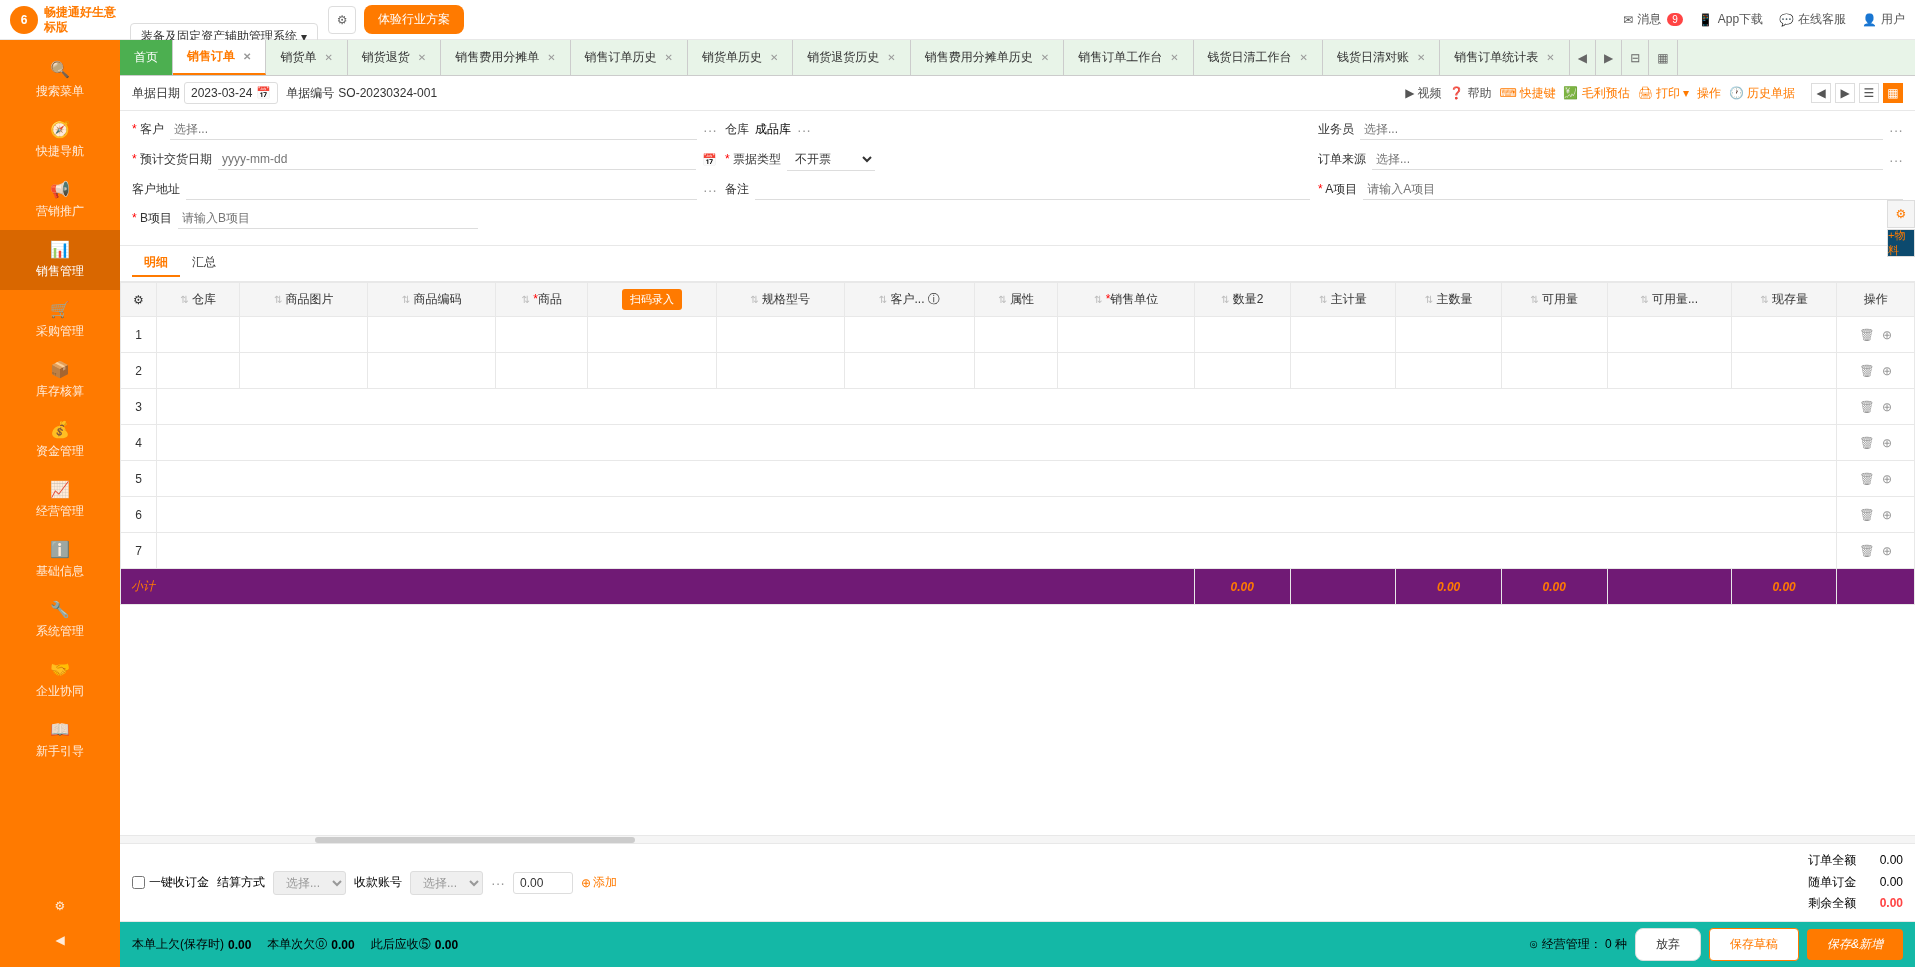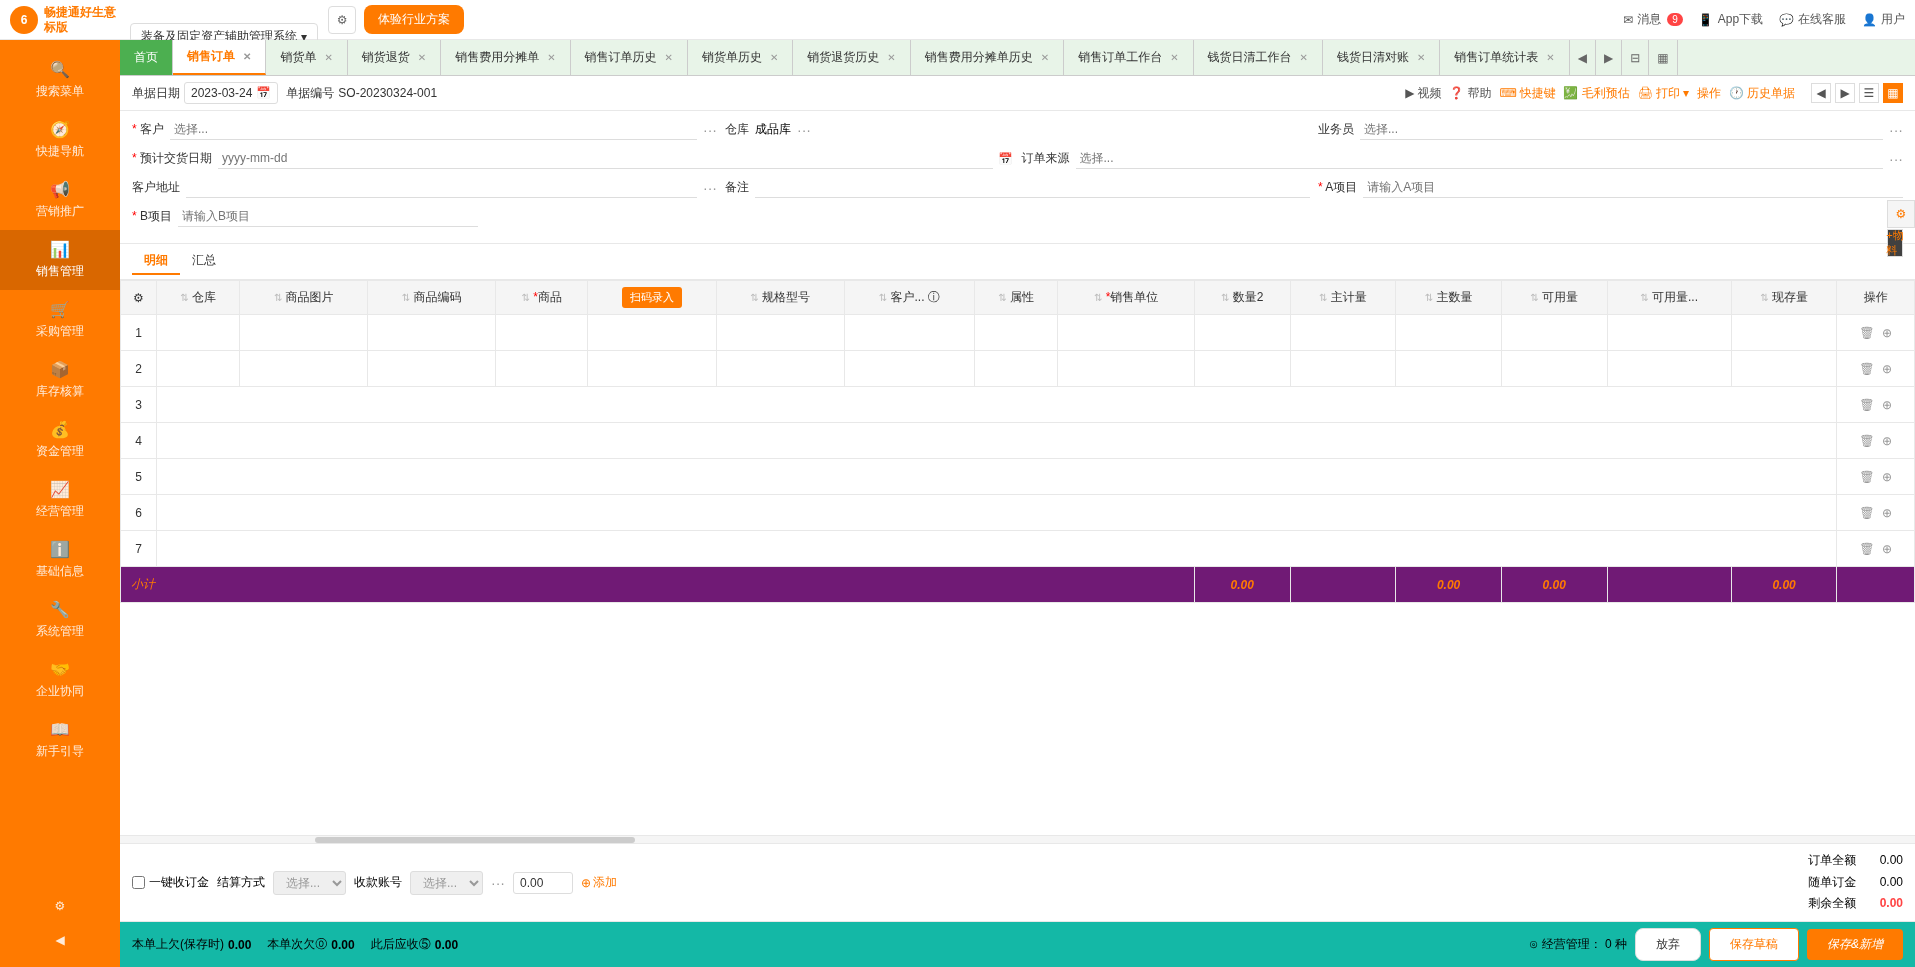--- a/index.html
+++ b/index.html
@@ -305,21 +305,21 @@
             <div style="width:20px;height:20px; border:1px solid #ddd; display:flex;align-items:center;justify-content:center; cursor:pointer;">◀</div>
             <div style="width:20px;height:20px; border:1px solid #ddd; display:flex;align-items:center;justify-content:center; cursor:pointer;">▶</div>
             <div style="width:20px;height:20px; border:1px solid #ddd; display:flex;align-items:center;justify-content:center; cursor:pointer;">☰</div>
             <div style="width:20px;height:20px; background:#ff7a00; color:white; display:flex;align-items:center;justify-content:center; cursor:pointer;">▦</div>
           </div>
         </div>
       </div>
 
       <div style="position:absolute; right:0; top:200px; display:flex; flex-direction:column; gap:1px; z-index:50;">
         <div style="width:28px; background:#f5f5f5; border:1px solid #ddd; display:flex;align-items:center;justify-content:center; height:28px; cursor:pointer; color:#ff7a00;">⚙</div>
-        <div style="width:16px; background:#404040; border:1px solid #ddd; display:flex;align-items:center;justify-content:center; height:28px; cursor:pointer; color:#ff7a00; font-size:11px;">+物料</div>
+        <div style="width:28px; background:#0c4a6e; border:1px solid #ddd; display:flex;align-items:center;justify-content:center; height:28px; cursor:pointer; color:#ff7a00; font-size:11px;">+物料</div>
       </div>
 
       <div class="form-area">
 
         <div class="form-row">
           <div class="form-field">
             <span class="form-field-label required">客户</span>
             <input class="form-input" placeholder="选择..." style="">
             <span class="form-dots">···</span>
           </div>
@@ -333,20 +333,28 @@
             <input class="form-input" placeholder="选择..." style="">
             <span class="form-dots">···</span>
           </div>
         </div>
 
         <div class="form-row">
           <div class="form-field">
             <span class="form-field-label required">预计交货日期</span>
             <input class="form-input" placeholder="yyyy-mm-dd" style="">
             <span>📅</span>
+          </div>
+          <div class="form-field">
+            <span class="form-field-label required">票据类型</span>
+            <select class="form-select">
+              <option>不开票</option>
+              <option>增值税普票</option>
+              <option>增值税专票</option>
+            </select>
           </div>
           <div class="form-field">
             <span class="form-field-label">订单来源</span>
             <input class="form-input" placeholder="选择..." style="">
             <span class="form-dots">···</span>
           </div>
         </div>
 
         <div class="form-row">
           <div class="form-field">

